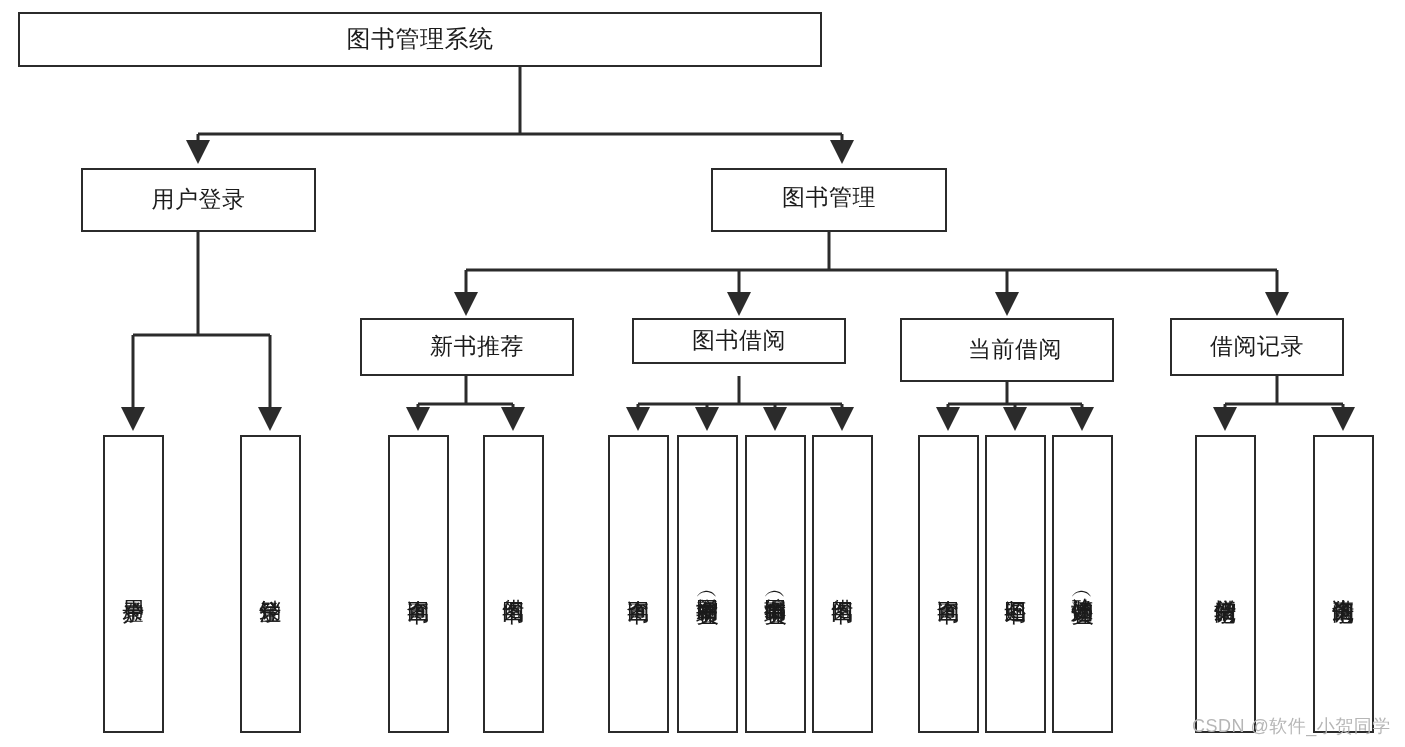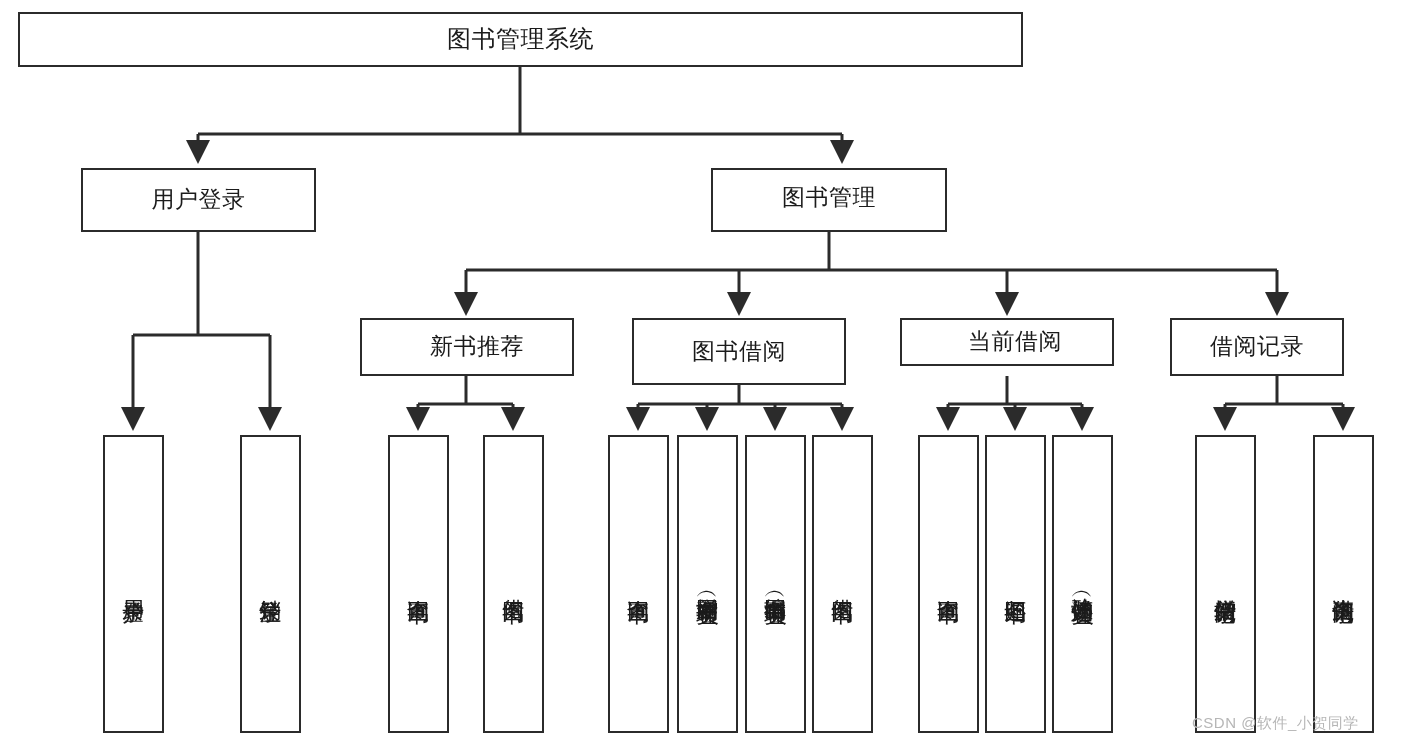--- a/index.html
+++ b/index.html
@@ -61,21 +61,21 @@
     writing-mode: vertical-rl;
     text-orientation: upright;
     font-size: 22px;
     line-height: 1.16;
     letter-spacing: 1px;
     max-height: 100%;
   }
   .watermark {
     position: absolute;
     color: #b6b6b6;
-    font-size: 15px;
+    font-size: 18px;
     white-space: nowrap;
     z-index: 5;
     letter-spacing: 0.5px;
   }
 </style>
 </head>
 <body>
 
 <div id="canvas">
 
@@ -122,38 +122,38 @@
       <path d="M 1015 404 L 1015 427" marker-end="url(#arrow)"></path>
       <path d="M 1082 404 L 1082 427" marker-end="url(#arrow)"></path>
 
       <path d="M 1277 376 L 1277 404"></path>
       <path d="M 1225 404 L 1343 404"></path>
       <path d="M 1225 404 L 1225 427" marker-end="url(#arrow)"></path>
       <path d="M 1343 404 L 1343 427" marker-end="url(#arrow)"></path>
     </g>
   </svg>
 
-  <div class="node h root" style="left:18px; top:12px; width:1005px; height:55px;justify-content:center;">
+  <div class="node h root" style="left:18px; top:12px; width:804px; height:55px;justify-content:center;">
     <span class="label">图书管理系统</span>
   </div>
 
   <div class="node h" style="left:81px; top:168px; width:235px; height:64px;">
     <span class="label">用户登录</span>
   </div>
   <div class="node h" style="left:711px; top:168px; width:236px; height:64px;font-family:Liberation Mono, monospace;">
     <span class="label">图书管理</span>
   </div>
 
   <div class="node h" style="left:360px; top:318px; width:214px; height:58px;padding-left:20px;">
     <span class="label">新书推荐</span>
   </div>
-  <div class="node h" style="left:632px; top:318px; width:214px; height:67px;">
+  <div class="node h" style="left:632px; top:318px; width:214px; height:46px;">
     <span class="label">图书借阅</span>
   </div>
-  <div class="node h" style="left:900px; top:318px; width:214px; height:48px;padding-left:16px;">
+  <div class="node h" style="left:900px; top:318px; width:214px; height:64px;padding-left:16px;">
     <span class="label">当前借阅</span>
   </div>
   <div class="node h" style="left:1170px; top:318px; width:174px; height:58px;">
     <span class="label">借阅记录</span>
   </div>
 
   <div class="node v" style="left:103px; top:435px; width:61px; height:298px;">
     <span class="label">用户登录</span>
   </div>
   <div class="node v" style="left:240px; top:435px; width:61px; height:298px;">

